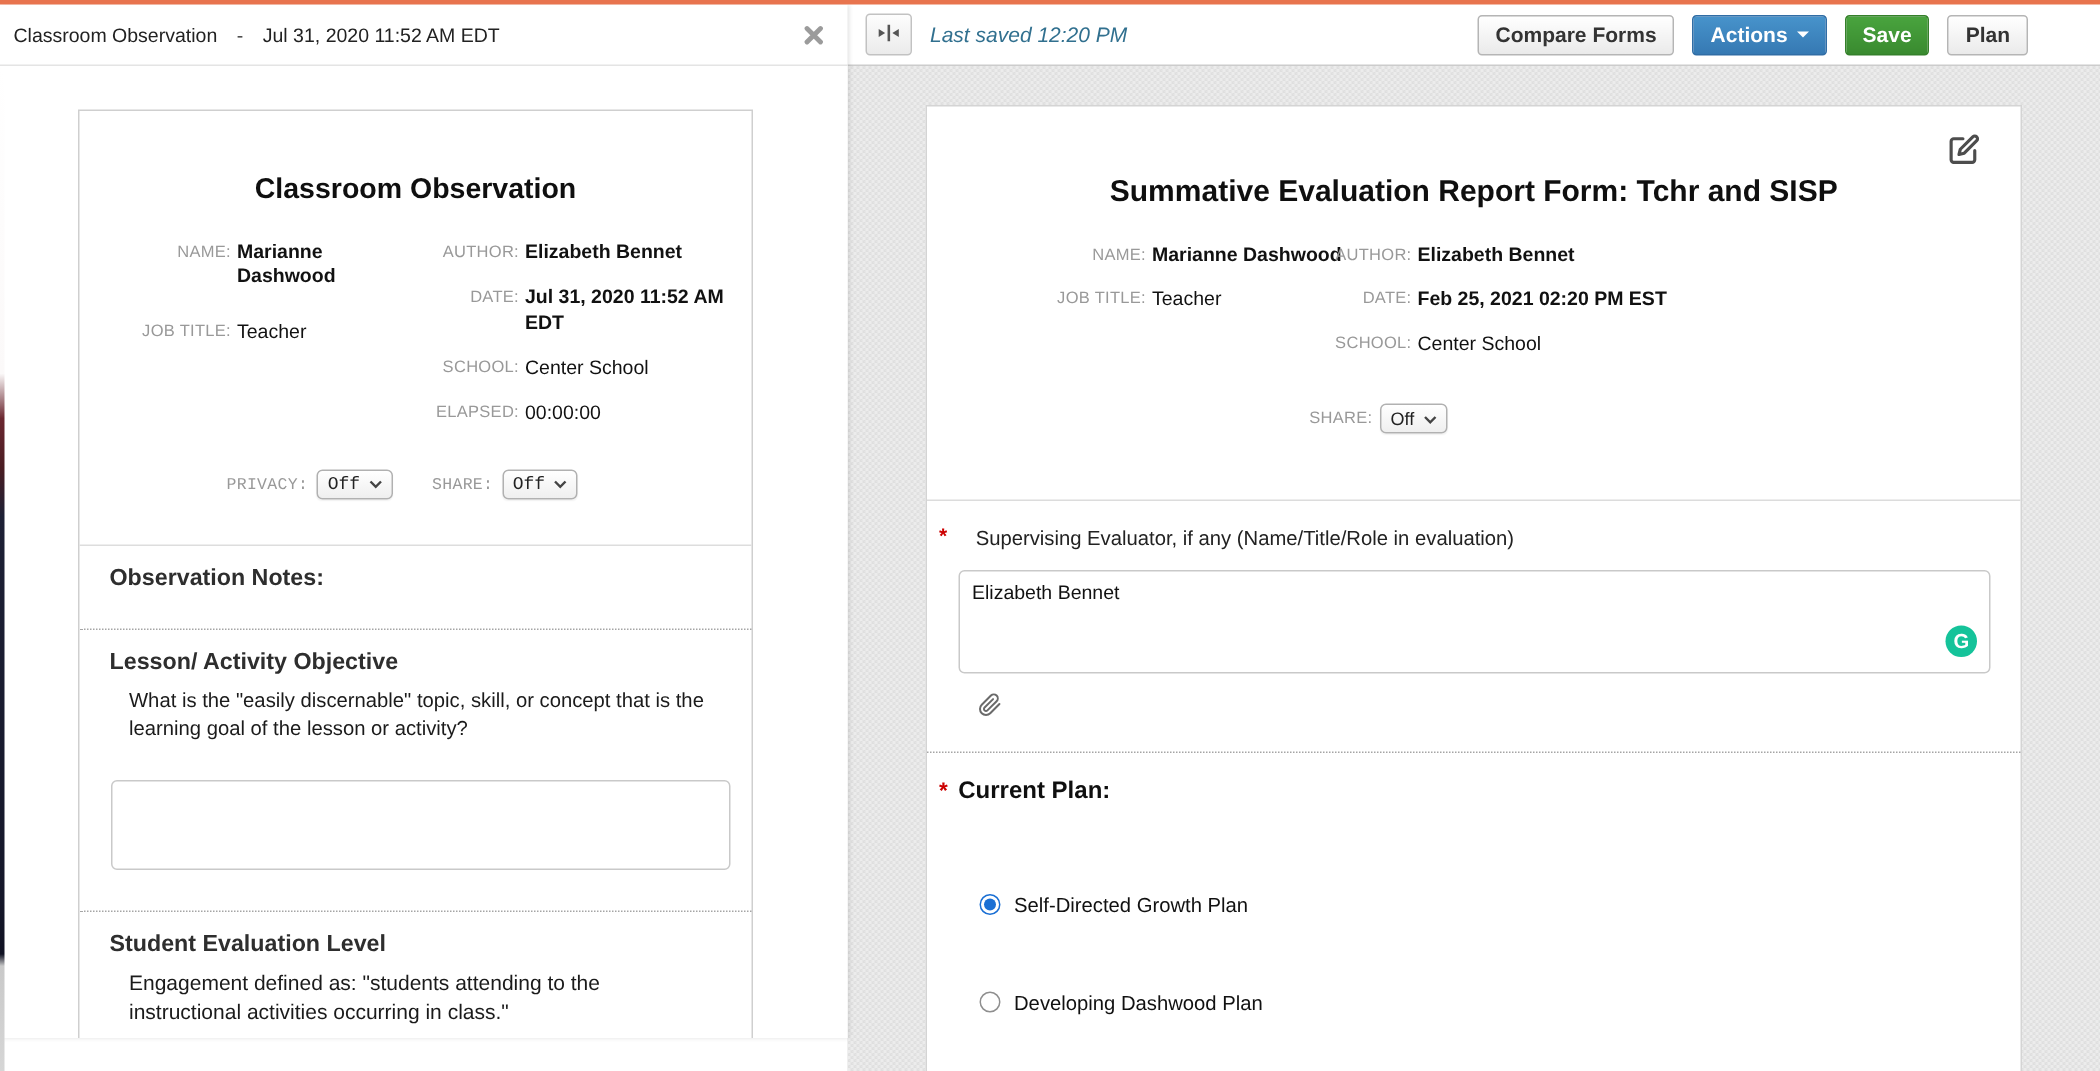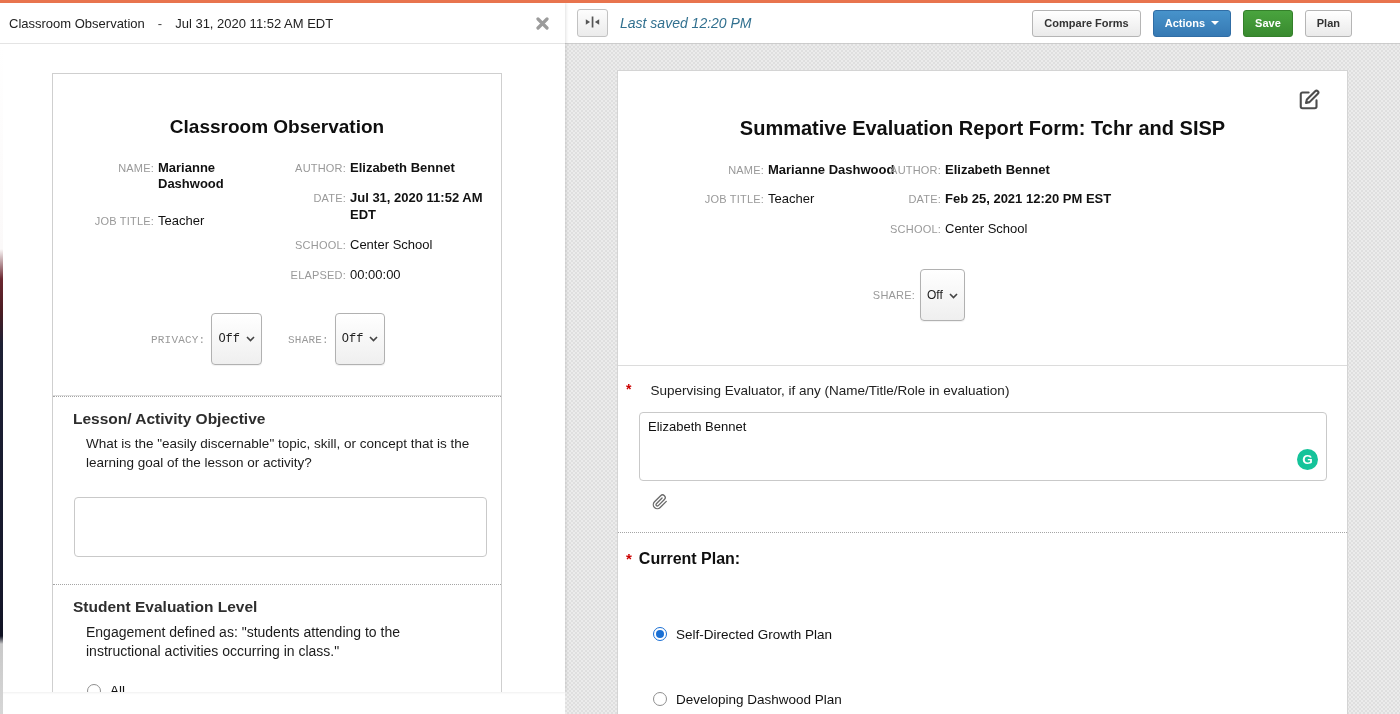--- a/index.html
+++ b/index.html
@@ -34,21 +34,21 @@
   .mgrid{display:grid;column-gap:4px;font-size:13px;color:#111;}
   .lbl{font-size:11px;color:#999;text-align:right;padding-top:2px;letter-spacing:.2px;}
   .val{line-height:1.25;}
   .b{font-weight:bold;}
   .card-left .mcolA{grid-template-columns:101px 60px;row-gap:20px;}
   .card-left .mcolB{grid-template-columns:128px 150px;row-gap:14px;}
 
   .ps-row{display:flex;align-items:center;gap:26px;margin:30px 0 0 98px;font-family:Liberation Mono, monospace;}
   .ps-pair{display:flex;align-items:center;gap:6px;}
   .sel{display:inline-flex;align-items:center;gap:6px;border:1px solid #b1b1b1;border-radius:4px;
-       background:linear-gradient(#ffffff,#efefef);padding:18px 6px;font-size:12px;color:#222;
+       background:linear-gradient(#ffffff,#efefef);padding:2px 6px;font-size:12px;color:#222;
        box-shadow:0 1px 1px rgba(0,0,0,.06);cursor:pointer;}
   .sel svg{flex:none;}
 
   .div-solid{border-top:1px solid #ddd;margin-top:30px;}
   .div-dot{border-top:1px dotted #a5a5a5;margin-top:22px;}
   .sec{padding:13px 16px 0 20px;}
   .sec-h{font-size:15.5px;font-weight:bold;color:#2e2e2e;margin:0;}
   .sec-d{font-size:13.5px;color:#1b1b1b;margin:7px 0 0 13px;line-height:1.38;}
   .w410{max-width:412px;} .w360{max-width:362px;font-size:14px;}
 
@@ -66,21 +66,21 @@
 
   
   .right-panel{position:absolute;left:565px;top:3px;width:835px;height:711px;}
   .right-header{height:41px;background:#fff;border-bottom:1px solid #ccc;display:flex;
                 align-items:center;box-sizing:border-box;padding:0 48px 0 12px;gap:12px;}
   .handle-btn{width:31px;height:28px;border:1px solid #c2c2c2;border-radius:3px;flex:none;
               background:linear-gradient(#fdfdfd,#ebebeb);display:flex;align-items:center;
               justify-content:center;cursor:pointer;}
   .last-saved{font-size:14px;font-style:italic;color:var(--last-saved-blue,#31708f);}
   .spacer{flex:1;}
-  .btn{height:27px;padding:0 11px;border-radius:3px;font-size:11px;font-weight:bold;
+  .btn{height:27px;padding:0 11px;border-radius:3px;font-size:14px;font-weight:bold;
        cursor:pointer;font-family:inherit;display:inline-flex;align-items:center;gap:6px;}
   .btn-default{background:linear-gradient(#ffffff,#eaeaea);border:1px solid #b5b5b5;color:#333;}
   .btn-primary{background:linear-gradient(#4793cb,#3679b3);border:1px solid #306da5;color:#fff;justify-content:center;}
   .btn-success{background:linear-gradient(#49a43e,#398a2f);border:1px solid #34802a;color:#fff;}
   .caret{width:0;height:0;border-left:4px solid transparent;border-right:4px solid transparent;
          border-top:4px solid #fff;display:inline-block;}
 
   .right-body{position:absolute;top:41px;left:0;right:0;bottom:0;overflow:hidden;
       background-color:#ececec;
       background-image:
@@ -173,20 +173,24 @@
             <span>Off</span>
             <span><svg width="9" height="6" viewBox="0 0 9 6">
                   <path d="M1 1 L4.5 4.6 L8 1" fill="none" stroke="#444" stroke-width="1.6"></path>
                 </svg></span>
           </span>
         </span>
       </div>
 
       <div class="div-solid"></div>
 
+      <div class="sec">
+        <h3 class="sec-h">Observation Notes:</h3>
+        <div style="height:24px"></div>
+      </div>
 
       <div class="div-dot" style="margin-top:0"></div>
 
       <div class="sec">
         <h3 class="sec-h">Lesson/ Activity Objective</h3>
         <p class="sec-d w410">What is the "easily discernable" topic, skill, or concept that is the learning goal of the lesson or activity?</p>
         <textarea class="ta ta-left" style=""></textarea>
       </div>
 
       <div class="div-dot" style="margin-top:0"></div>
@@ -242,21 +246,21 @@
         <div class="mgrid mcolA">
           <span class="lbl">NAME:</span>
           <span class="val b" style="white-space:nowrap">Marianne Dashwood</span>
           <span class="lbl">JOB TITLE:</span>
           <span class="val">Teacher</span>
         </div>
         <div class="mgrid mcolB">
           <span class="lbl">AUTHOR:</span>
           <span class="val b">Elizabeth Bennet</span>
           <span class="lbl">DATE:</span>
-          <span class="val b">Feb 25, 2021 12:20 PM EST</span>
+          <span class="val b">Feb 25, 2021 02:20 PM EST</span>
           <span class="lbl">SCHOOL:</span>
           <span class="val">Center School</span>
         </div>
       </div>
 
       <div class="share-row">
         <span class="lbl">SHARE:</span>
         <span class="sel">
           <span>Off</span>
           <span><svg width="9" height="6" viewBox="0 0 9 6">

